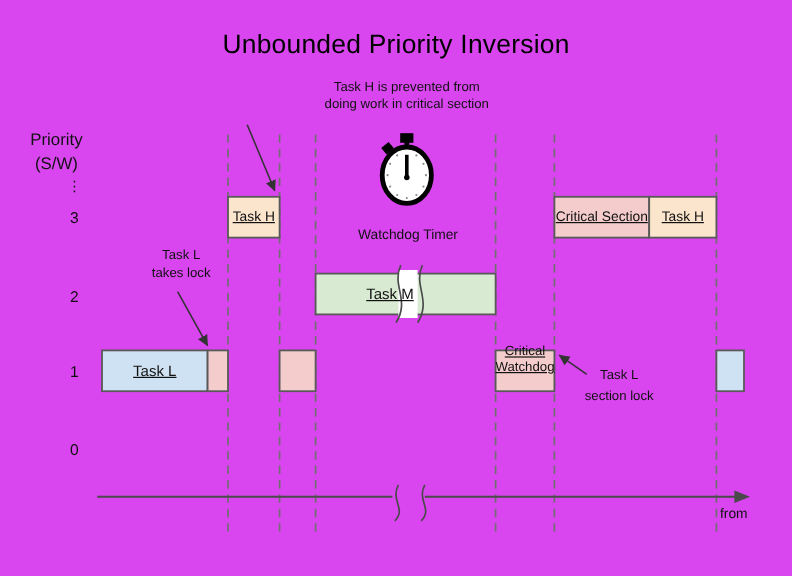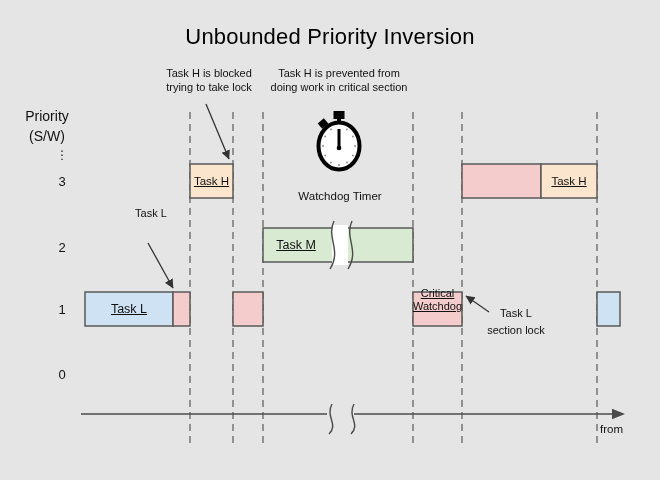--- a/index.html
+++ b/index.html
@@ -1,17 +1,17 @@
 <!DOCTYPE html>
 <html><head>
 <meta charset="utf-8">
 <style>
   html,body { margin:0; padding:0; background:#fff; }
   .stage {
-    position:relative; width:660px; height:480px; background:#e5e5e5;
+    position:relative; width:660px; height:480px; background:#d946ef;
     font-family:"Liberation Sans", sans-serif; color:#000; overflow:hidden;
   }
   .stage svg { position:absolute; left:0; top:0; }
   .lbl { position:absolute; white-space:nowrap; color:#111; }
   .ctr { text-align:center; }
   .title { left:0; width:660px; top:24px; font-size:22px; color:#000; letter-spacing:0.2px; }
   .ann { font-size:11px; line-height:14px; }
   .box-label {
     position:absolute; display:flex; flex-direction:column;
     align-items:center; justify-content:center; color:#111; white-space:nowrap;text-decoration:underline;
@@ -91,53 +91,51 @@
           <circle cx="325.1" cy="136.5" r="0.9"></circle>
         <circle cx="331" cy="129.5" r="0.9"></circle>
       </g>
       <line x1="339" y1="148" x2="339" y2="129" stroke="#000" stroke-width="3"></line>
       <circle cx="339" cy="148" r="2.3" fill="#000"></circle>
     </g>
   </svg>
 
   <div class="lbl title ctr">Unbounded Priority Inversion</div>
 
-  <div class="lbl ann ctr" style="left:129px; top:66px; width:160px;">
-    <div>Task H is blocked</div>
-    <div>trying to take lock</div>
-  </div>
   <div class="lbl ann ctr" style="left:234px; top:66px; width:210px;">
     <div>Task H is prevented from</div>
     <div>doing work in critical section</div>
   </div>
 
   <div class="lbl ctr" style="left:15px; top:106px; width:64px; font-size:14px; line-height:20px;">
     <div>Priority</div>
     <div>(S/W)</div>
   </div>
   <div class="lbl ctr" style="left:52px; top:148px; width:20px; font-size:12px;">⋮</div>
   <div class="lbl ctr" style="left:48px; top:174px; width:28px; font-size:13px;">3</div>
   <div class="lbl ctr" style="left:48px; top:240px; width:28px; font-size:13px;">2</div>
   <div class="lbl ctr" style="left:48px; top:302px; width:28px; font-size:13px;">1</div>
   <div class="lbl ctr" style="left:48px; top:367px; width:28px; font-size:13px;">0</div>
 
   <div class="lbl ann ctr" style="left:91px; top:206px; width:120px; line-height:15px;">
     <div>Task L</div>
+    <div>takes lock</div>
   </div>
   <div class="lbl ann ctr" style="left:446px; top:305px; width:140px; line-height:17px;">
     <div>Task L</div>
     <div>section lock</div>
   </div>
 
   <div class="lbl ctr" style="left:290px; top:190px; width:100px; font-size:11.5px;">Watchdog Timer</div>
 
   <div class="lbl" style="left:600px; top:423px; font-size:11.5px;">from</div>
 
   <div class="box-label" style="left:85px;  top:292px; width:88px;  height:34px; font-size:12.5px;">Task L</div>
   <div class="box-label" style="left:190px; top:164px; width:43px;  height:34px; font-size:11.5px;">Task H</div>
-  <div class="box-label" style="left:263px; top:228px; width:66px;  height:34px; font-size:12.5px;">Task M</div>
+  <div class="box-label" style="left:263px; top:228px; width:66px;  height:34px; font-size:12.5px;padding-left:29px;">Task M</div>
+  <div class="box-label" style="left:462px; top:164px; width:79px;  height:34px; font-size:11.5px;">Critical Section</div>
   <div class="box-label" style="left:541px; top:164px; width:56px;  height:34px; font-size:11.5px;">Task H</div>
   <div class="box-label" style="left:413px; top:292px; width:49px;  height:16px; font-size:11px; line-height:13px;">
     <div>Critical</div>
     <div>Watchdog</div>
   </div>
 
 </div>
 
 </body></html>

